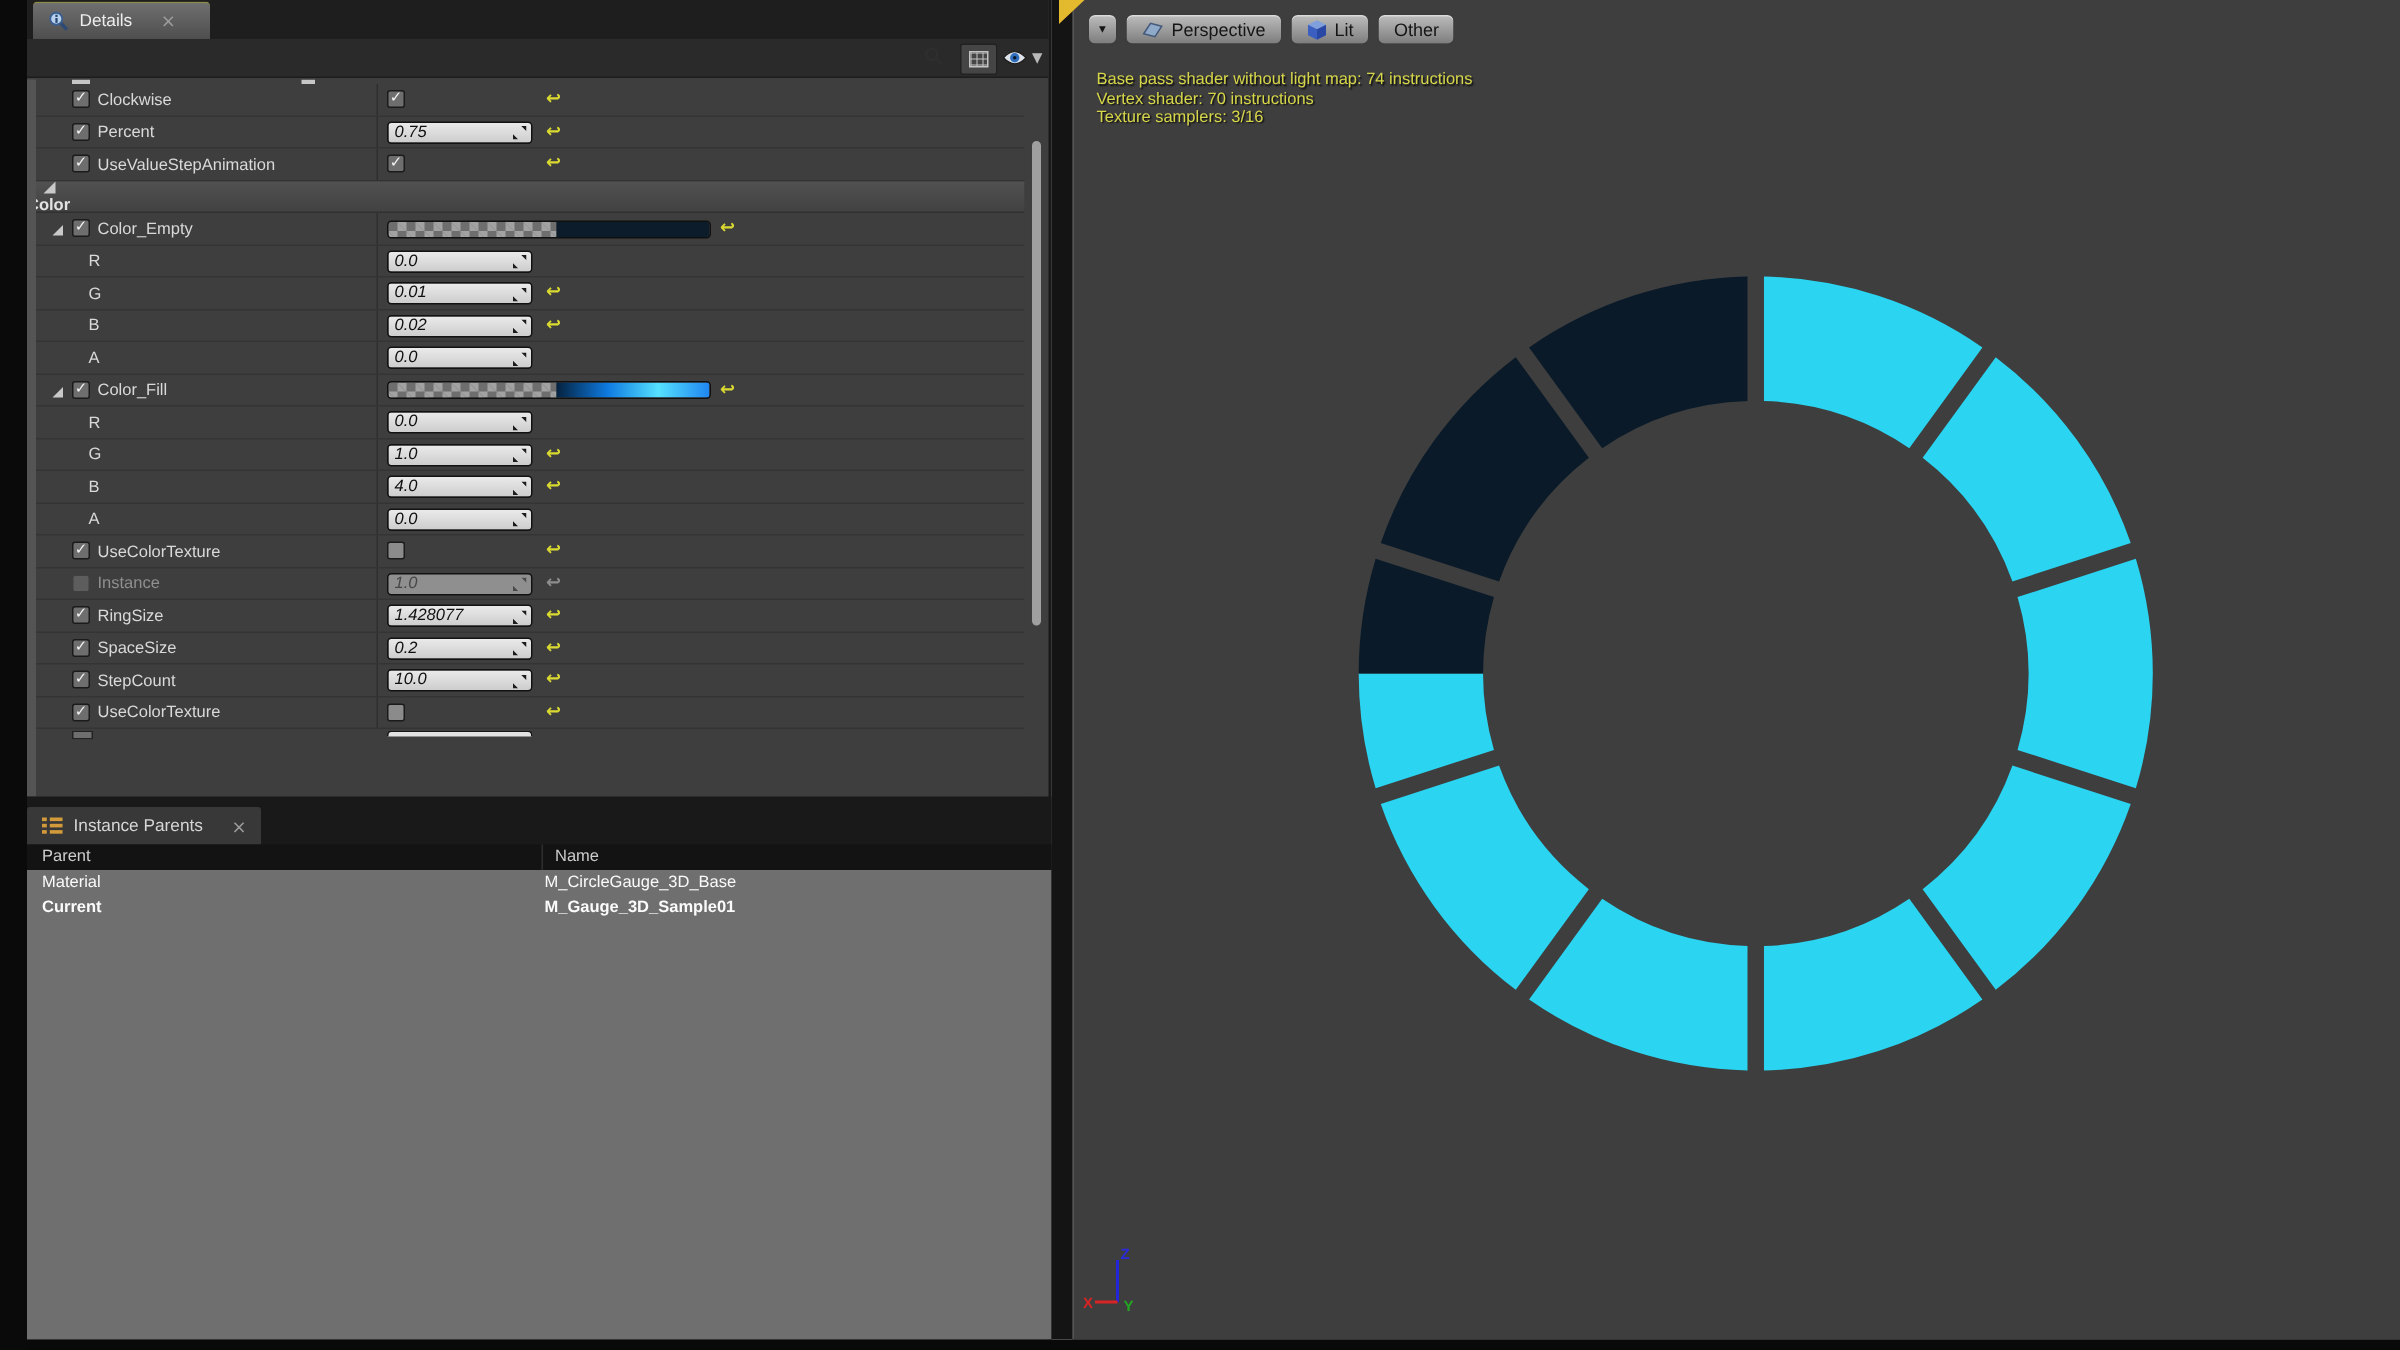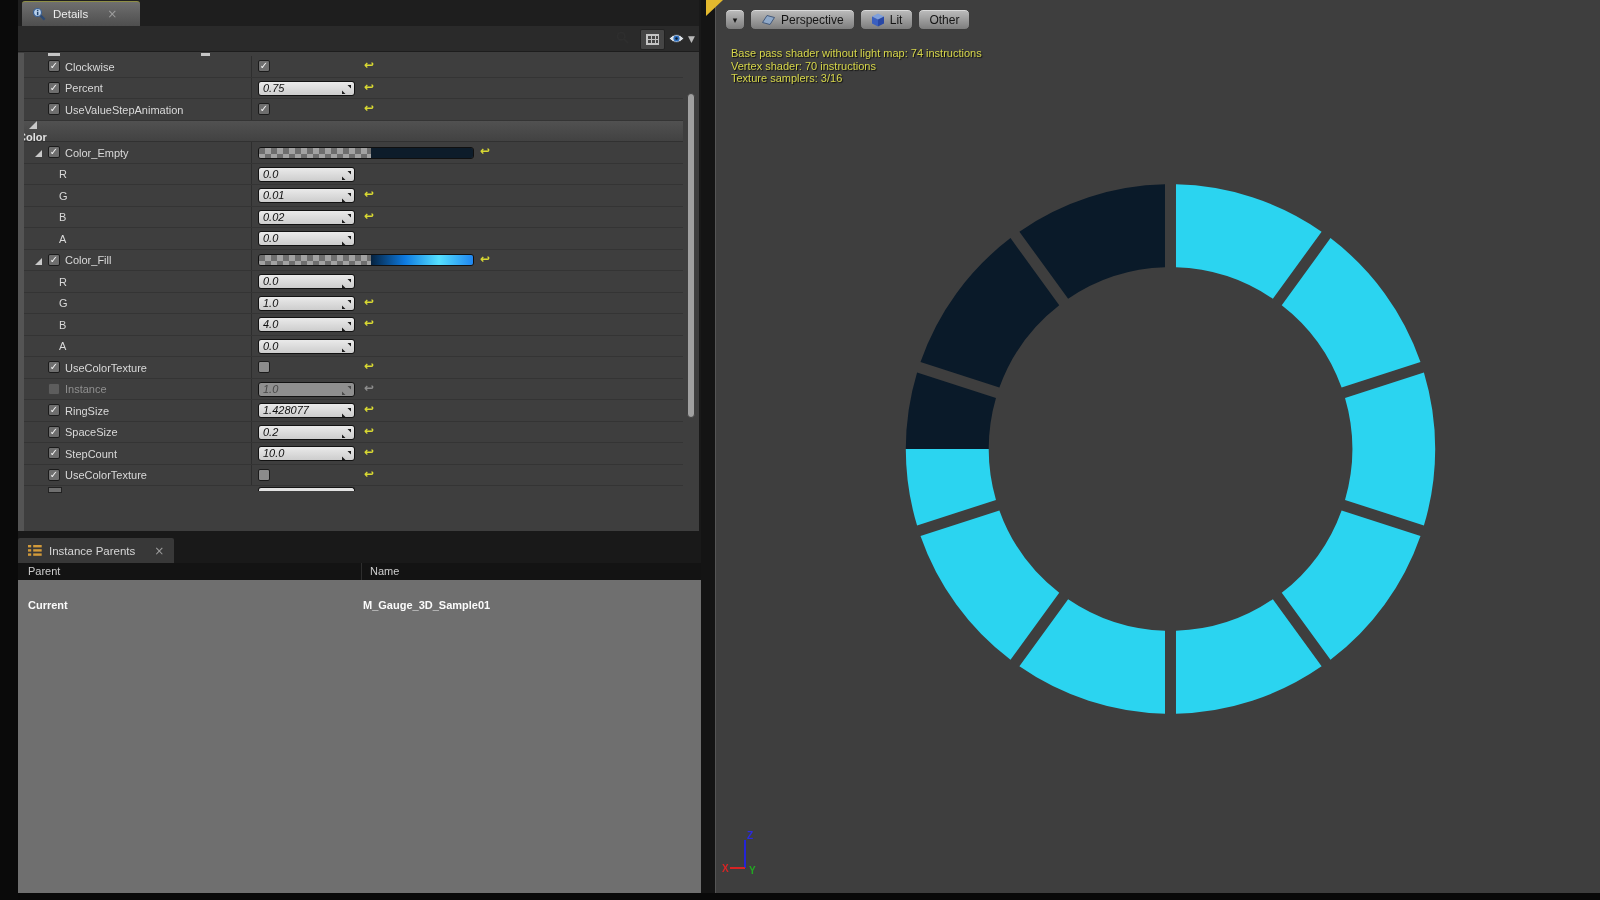--- a/index.html
+++ b/index.html
@@ -290,20 +290,24 @@
       </svg>
       <span class="tab-title">Instance Parents</span>
       <span class="tab-close glyph">×</span>
     </div>
     <div id="ip-header">
       <span style="left:10px">Parent</span>
       <span style="left:352px">Name</span>
       <div id="ip-col-divider"></div>
     </div>
     <div id="ip-body">
+        <div class="ip-row" style="top: 1px;">
+          <span style="left: 10px;">Material</span>
+          <span style="left: 345px;">M_CircleGauge_3D_Base</span>
+        </div>
         <div class="ip-row bold" style="top: 17.5px;">
           <span style="left: 10px;">Current</span>
           <span style="left: 345px;">M_Gauge_3D_Sample01</span>
         </div>
       </div>
   </div>
 
   <div id="viewport">
     <div id="vp-inner">
       <svg id="gauge-svg" viewBox="0 0 903 893">

